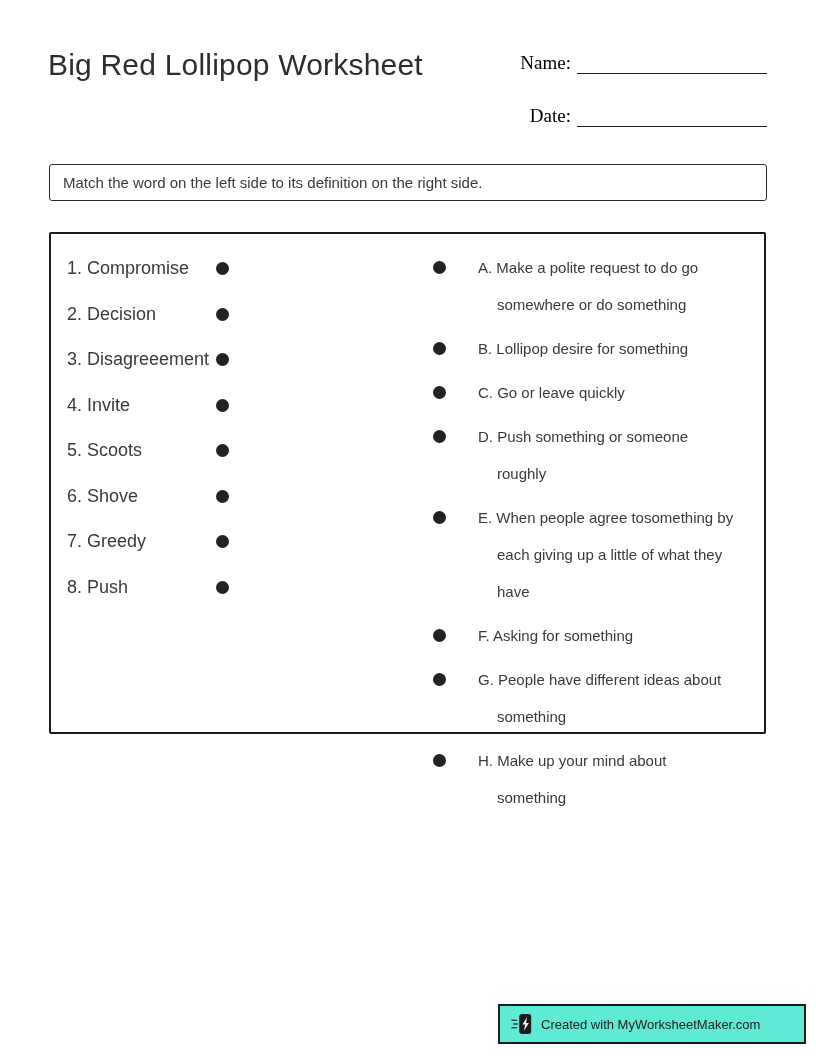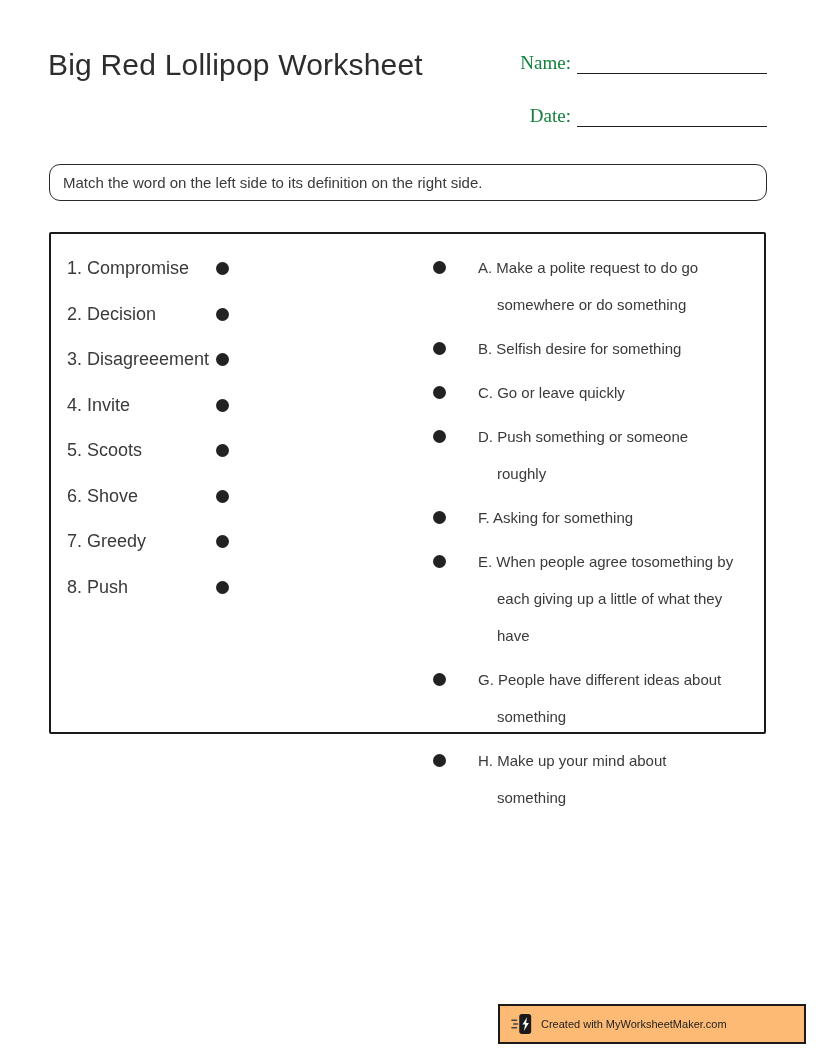--- a/index.html
+++ b/index.html
@@ -13,33 +13,33 @@
     overflow:hidden;
   }
   
   .title {
     position:absolute; left:48px; top:48px;
     font-size:30px; font-weight:400; color:#2d2d2d;
     letter-spacing:0.2px;
   }
   .name-row, .date-row {
     position:absolute; display:flex; align-items:flex-end;
-    font-family:"Liberation Serif", serif; font-size:19px; color:#15803d;
+    font-family:"Liberation Serif", serif; font-size:19px; color:#000000;
   }
   .name-row { top:50px; left:514px; }
   .date-row { top:88px; left:514px;margin-top:15px; }
   .nd-label { display:inline-block; width:57px; text-align:right; }
   .nd-line {
     display:inline-block; width:190px; height:24px;
     border-bottom:1.6px solid #1f1f1f; margin-left:6px;
   }
   
   .instruction-box {
     position:absolute; left:49px; top:164px; width:718px; height:37px;
-    border:1.8px solid #2b2b2b; border-radius:11px;
+    border:1.8px solid #2b2b2b; border-radius:3px;
     display:flex; align-items:center; padding-left:13px;
     font-size:15px; color:#3a3a3a; background:#fff;
   }
   
   .main-box {
     position:absolute; left:49px; top:232px; width:717px; height:502px;
     border:2px solid #1a1a1a; border-radius:2px; background:#fff;
   }
   .words-col { position:absolute; left:16px; top:24px; width:230px; }
   .word-row {
@@ -55,23 +55,23 @@
   .def-row { display:flex; align-items:flex-start; margin-bottom:23px;justify-content:space-between; }
   .def-dot { flex:none; margin-top:4px; }
   .def-body {
     margin-left:32px; width:285px;
     font-size:15px; line-height:21px; color:#3a3a3a;
   }
   .def-line.cont { padding-left:19px;margin-top:16px; }
   
   .footer-badge {
     position:absolute; left:498px; top:1004px; width:308px; height:40px;
-    border:2px solid #1a1a1a; background:#fdba74;
+    border:2px solid #1a1a1a; background:#5eead4;
     display:flex; align-items:center; padding-left:11px;
-    font-size:11px; color:#222222; cursor:pointer;
+    font-size:13px; color:#222222; cursor:pointer;
   }
   .footer-icon { flex:none; margin-right:8px; display:flex; align-items:center; }
 </style>
 </head>
 <body>
 
 <div class="page">
 
   <div class="title">Big Red Lollipop Worksheet</div>
 
@@ -137,48 +137,48 @@
       <div class="def-row">
         <span class="dot def-dot"></span>
         <div class="def-body">
           <div class="def-line first"><span>A.</span> <span>Make a polite request to do go</span></div>
           <div class="def-line cont">somewhere or do something</div>
         </div>
       </div>
       <div class="def-row">
         <span class="dot def-dot"></span>
         <div class="def-body">
-          <div class="def-line first"><span>B.</span> <span>Selfish desire for something</span></div>
+          <div class="def-line first"><span>B.</span> <span>Lollipop desire for something</span></div>
         </div>
       </div>
       <div class="def-row">
         <span class="dot def-dot"></span>
         <div class="def-body">
           <div class="def-line first"><span>C.</span> <span>Go or leave quickly</span></div>
         </div>
       </div>
       <div class="def-row">
         <span class="dot def-dot"></span>
         <div class="def-body">
           <div class="def-line first"><span>D.</span> <span>Push something or someone</span></div>
           <div class="def-line cont">roughly</div>
-        </div>
-      </div>
-      <div class="def-row">
-        <span class="dot def-dot"></span>
-        <div class="def-body">
-          <div class="def-line first"><span>F.</span> <span>Asking for something</span></div>
         </div>
       </div>
       <div class="def-row">
         <span class="dot def-dot"></span>
         <div class="def-body">
           <div class="def-line first"><span>E.</span> <span>When people agree tosomething by</span></div>
           <div class="def-line cont">each giving up a little of what they</div>
           <div class="def-line cont">have</div>
+        </div>
+      </div>
+      <div class="def-row">
+        <span class="dot def-dot"></span>
+        <div class="def-body">
+          <div class="def-line first"><span>F.</span> <span>Asking for something</span></div>
         </div>
       </div>
       <div class="def-row">
         <span class="dot def-dot"></span>
         <div class="def-body">
           <div class="def-line first"><span>G.</span> <span>People have different ideas about</span></div>
           <div class="def-line cont">something</div>
         </div>
       </div>
       <div class="def-row">

